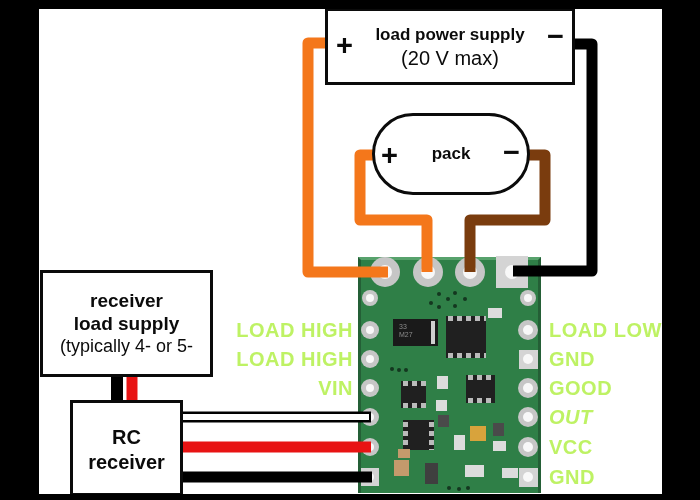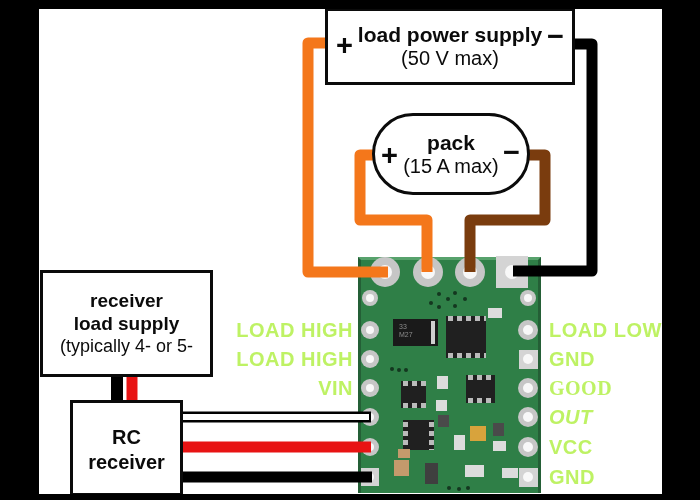--- a/index.html
+++ b/index.html
@@ -28,21 +28,21 @@
   .comp.chip-tb::after{content:"";position:absolute;left:2px;bottom:0;right:0;height:5px;background-image:linear-gradient(90deg,#bbb 55%,transparent 55%);background-size:9px 5px;background-repeat:repeat-x;}
   .comp.chip-lr{background-image:linear-gradient(180deg,#bbb 55%,transparent 55%);background-size:5px 9px;background-repeat:repeat-y;background-position:0 2px;}
   .comp.chip-lr::after{content:"";position:absolute;top:2px;right:0;bottom:0;width:5px;background-image:linear-gradient(180deg,#bbb 55%,transparent 55%);background-size:5px 9px;background-repeat:repeat-y;}
   .comp .band{position:absolute;right:3px;top:2px;bottom:2px;width:4px;background:#cfcfcf;}
   .comp .marking{position:absolute;left:6px;top:4px;font-size:7px;line-height:8px;color:#8b8b8b;white-space:pre;}
   .via{position:absolute;width:4px;height:4px;border-radius:50%;background:#14371F;}
   #wire-layer{position:absolute;left:0;top:0;z-index:3;}
   
   .dbox{position:absolute;background:#fff;border:3px solid #0b0b0b;box-sizing:border-box;z-index:5;
     display:flex;flex-direction:column;align-items:center;justify-content:center;text-align:center;color:#0b0b0b;}
-  .box-title{font-weight:bold;font-size:21px;line-height:24px;}
+  .box-title{font-weight:bold;font-size:17px;line-height:24px;}
   .box-sub{font-size:20px;line-height:23px;}
   .sign{position:absolute;font-weight:bold;font-size:29px;line-height:29px;color:#0b0b0b;}
   #load-psu-box{left:325px;top:8px;width:250px;height:77px;}
   #load-pill{left:372px;top:113px;width:158px;height:82px;border-radius:41px;}
   #receiver-psu-box{left:40px;top:270px;width:173px;height:107px;}
   #receiver-psu-box .t{font-weight:bold;font-size:19px;line-height:23px;}
   #receiver-psu-box .s{font-size:18px;line-height:23px;}
   #rc-receiver-box{left:70px;top:400px;width:113px;height:96px;justify-content:flex-start;padding-top:22px;}
   #rc-receiver-box .t{font-weight:bold;font-size:20px;line-height:25px;}
   
@@ -161,48 +161,47 @@
       <polyline points="183,417 371,417" fill="none" stroke="#000000" stroke-width="11" stroke-linejoin="round" stroke-linecap="butt"></polyline>
       <polyline points="183,417 369,417" fill="none" stroke="#FFFFFF" stroke-width="6" stroke-linejoin="round" stroke-linecap="butt"></polyline>
       <polyline points="183,447 371,447" fill="none" stroke="#E81313" stroke-width="11" stroke-linejoin="round" stroke-linecap="butt"></polyline>
       <polyline points="183,477 372,477" fill="none" stroke="#000000" stroke-width="11" stroke-linejoin="round" stroke-linecap="butt"></polyline>
     </svg>
 
   <div class="dbox" id="load-psu-box">
     <span class="sign" style="left:8px;top:20px;">+</span>
     <span class="sign" style="right:8px;top:11px;">−</span>
     <div class="box-title">load power supply</div>
-    <div class="box-sub">(50 V max)</div>
+    <div class="box-sub">(20 V max)</div>
   </div>
 
   <div class="dbox" id="load-pill">
     <span class="sign" style="left:6px;top:25px;">+</span>
     <span class="sign" style="right:7px;top:22px;">−</span>
     <div class="box-title">pack</div>
-    <div class="box-sub">(15 A max)</div>
   </div>
 
   <div class="dbox" id="receiver-psu-box">
     <div class="t">receiver</div>
     <div class="t">load supply</div>
     <div class="s">(typically 4- or 5-</div>
   </div>
 
   <div class="dbox" id="rc-receiver-box">
     <div class="t">RC</div>
     <div class="t">receiver</div>
   </div>
 
   <div id="label-layer">
       <div class="pin-label left" style="top: 319px;">LOAD HIGH</div>
       <div class="pin-label left" style="top: 348px;">LOAD HIGH</div>
       <div class="pin-label left" style="top: 377px;">VIN</div>
       <div class="pin-label right" style="top: 319px;">LOAD LOW</div>
       <div class="pin-label right" style="top: 348px;">GND</div>
-      <div class="pin-label right" style="top: 377px; font-family: Liberation Serif, serif;">GOOD</div>
+      <div class="pin-label right" style="top: 377px;">GOOD</div>
       <div class="pin-label right" style="top: 406px; font-style: italic;">OUT</div>
       <div class="pin-label right" style="top: 436px;">VCC</div>
       <div class="pin-label right" style="top: 466px;">GND</div>
     </div>
 
   <div class="bar" id="bar-top"></div>
   <div class="bar" id="bar-bottom"></div>
   <div class="bar" id="bar-left"></div>
   <div class="bar" id="bar-right"></div>
 </div>

